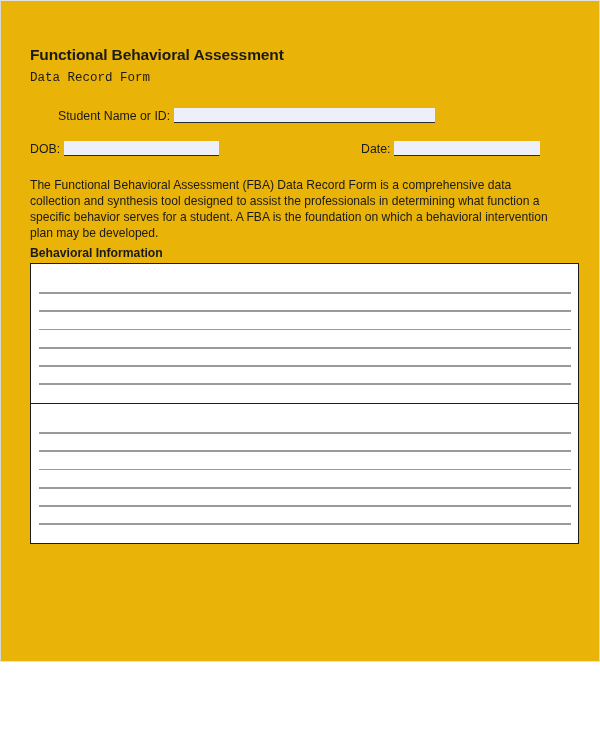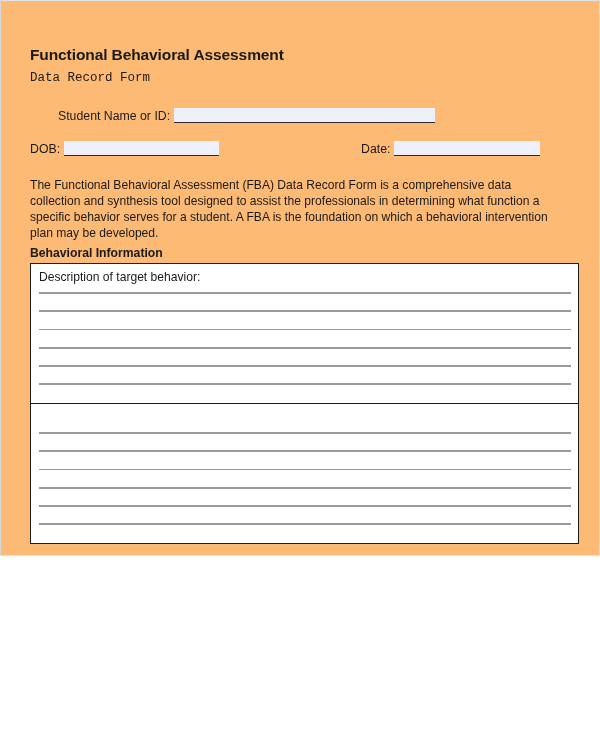--- a/index.html
+++ b/index.html
@@ -14,22 +14,22 @@
     color: #1a1a1a;
     overflow: hidden;
   }
 
   
   .page {
     position: absolute;
     left: 0;
     top: 0;
     width: 600px;
-    height: 556px;
-    background: #fdba74;
+    height: 662px;
+    background: #eab308;
     box-sizing: border-box;
     border-left: 1px solid #d8d8d8;
     border-right: 1px solid #d8d8d8;
     border-top: 1px solid #e2e2e2;
     border-bottom: 1px solid #e2e2e2;
   }
 
   .content {
     position: absolute;
     left: 29px;
@@ -167,21 +167,20 @@
       <span class="field-label">Date:</span><span class="field-blank" id="blank-date"></span>
     </div>
 
     <div class="intro">The Functional Behavioral Assessment (FBA) Data Record Form is a comprehensive data collection and synthesis tool designed to assist the professionals in determining what function a specific behavior serves for a student. A FBA is the foundation on which a behavioral intervention plan may be developed.</div>
 
     <div class="section-heading">Behavioral Information</div>
 
     <div class="form-box">
 
       <div class="form-block">
-        <div class="block-label">Description of target behavior:</div>
         <div class="rules">
           <div class="rule"></div>
           <div class="rule"></div>
           <div class="rule"></div>
           <div class="rule"></div>
           <div class="rule"></div>
           <div class="rule"></div>
         </div>
       </div>
 

